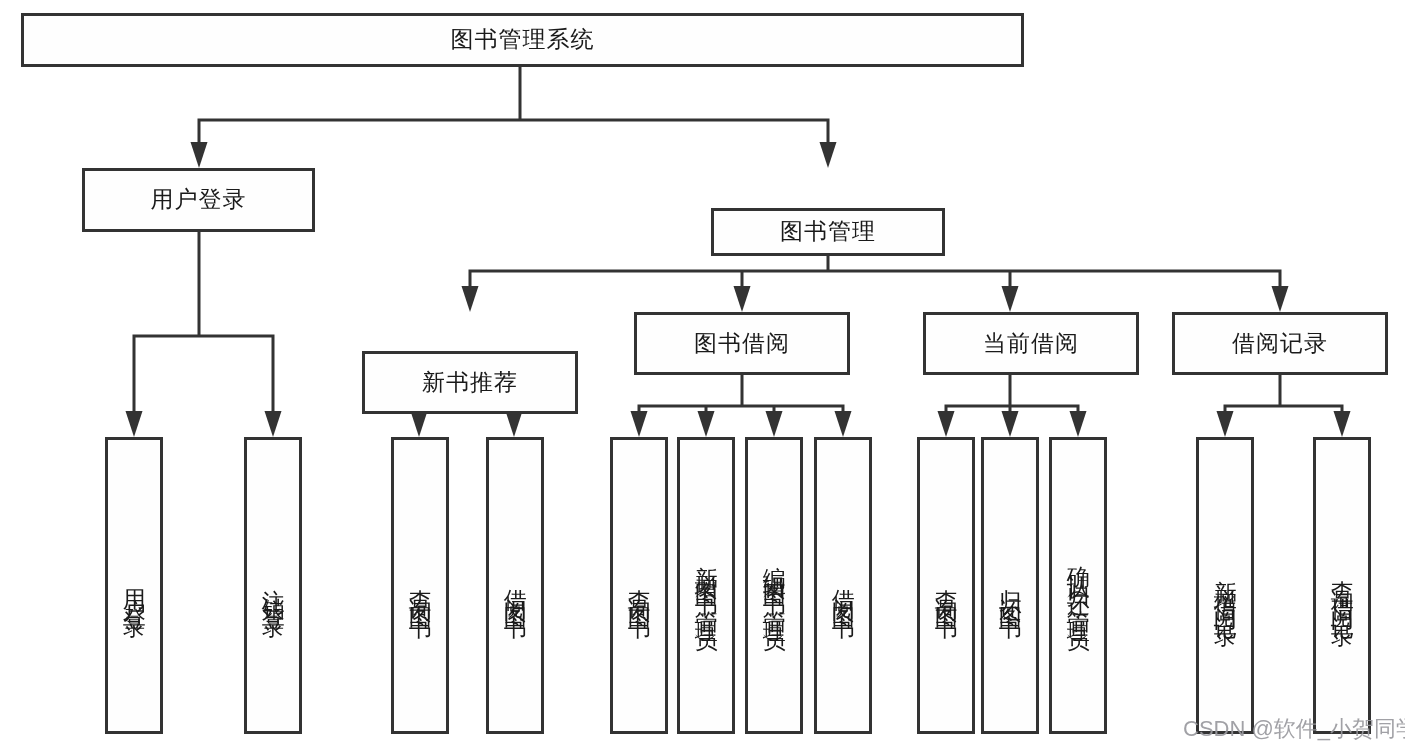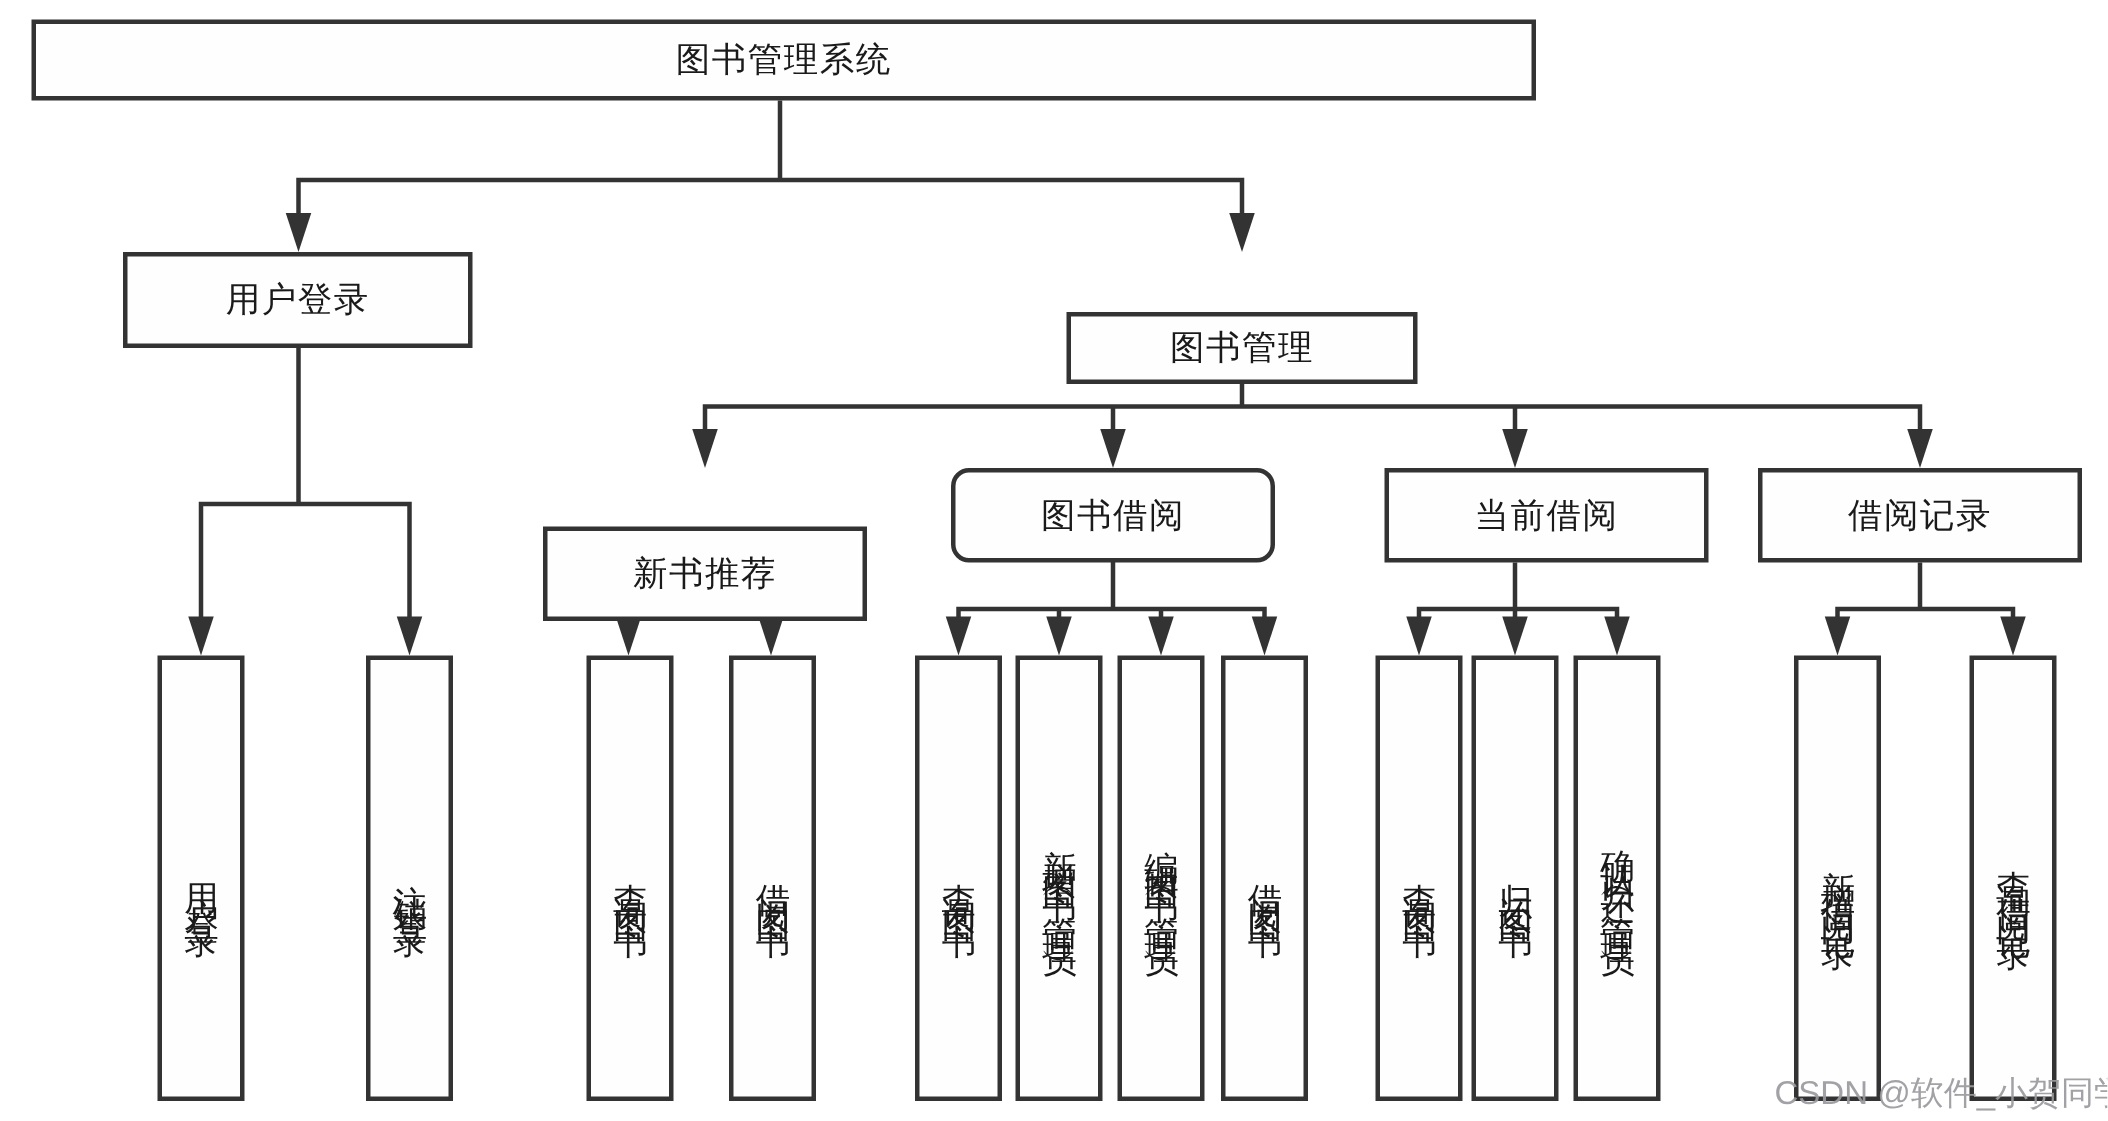--- a/index.html
+++ b/index.html
@@ -48,21 +48,21 @@
     letter-spacing: 9px;
     padding-top: 6px;
   }
   
   .n-root   { left: 21px;   top: 13px;  width: 1003px; height: 54px; }
   
   .n-login  { left: 82px;   top: 168px; width: 233px;  height: 64px; }
   .n-mgmt   { left: 711px;  top: 168px; width: 234px;  height: 48px; margin-top: 40px; }
   
   .n-l3-0   { left: 362px;  top: 323px; width: 216px;  height: 63px; margin-top: 28px; }
-  .n-l3-1   { left: 634px;  top: 312px; width: 216px;  height: 63px; border-radius: 12px; }
+  .n-l3-1   { left: 634px;  top: 312px; width: 216px;  height: 63px; }
   .n-l3-2   { left: 903px;  top: 312px; width: 216px;  height: 63px; margin-left: 20px; }
   .n-l3-3   { left: 1172px; top: 312px; width: 216px;  height: 63px; }
   
   .leaf     { top: 437px; width: 58px; height: 297px; }
   .n-a0 { left: 105px; }
   .n-a1 { left: 244px; }
   .n-b0 { left: 391px; }
   .n-b1 { left: 486px; }
   .n-c0 { left: 610px; }
   .n-c1 { left: 677px; }

